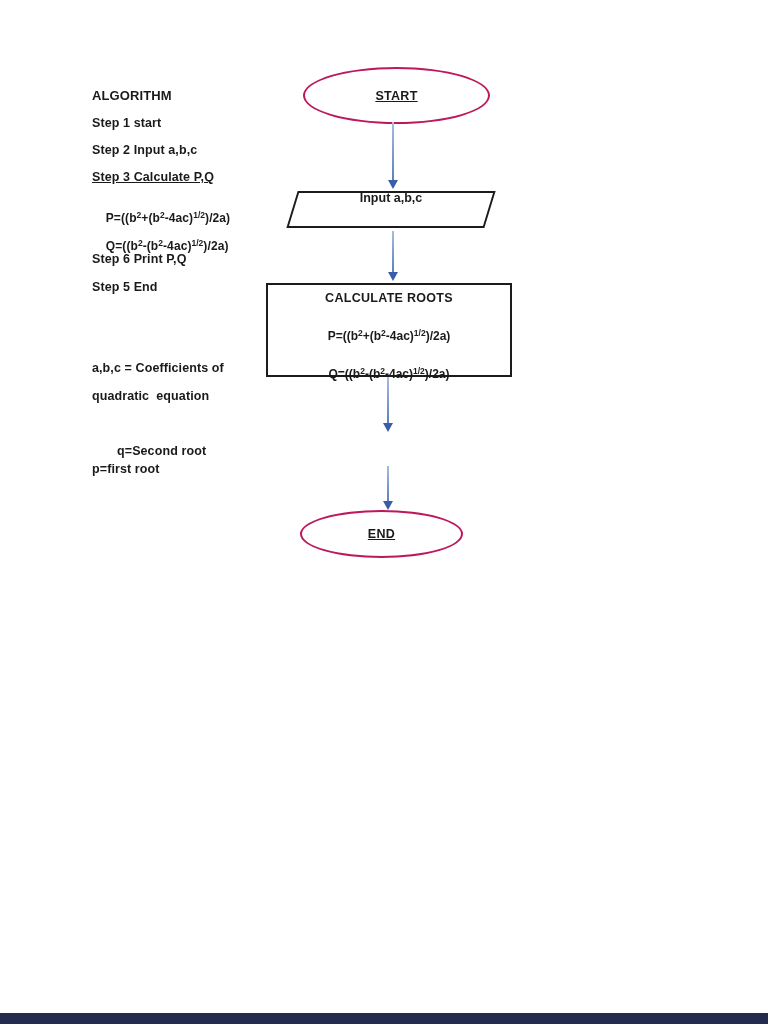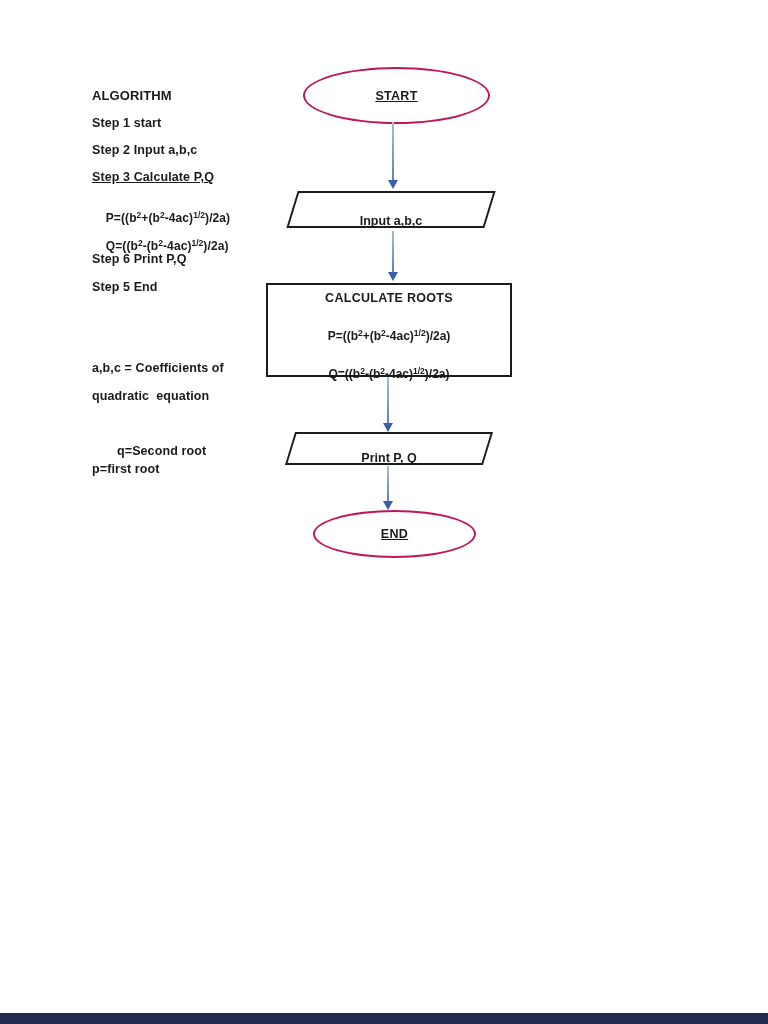--- a/index.html
+++ b/index.html
@@ -14,21 +14,21 @@
     white-space:pre;letter-spacing:.1px;
   }
   .formula{font-size:12px;}
   .sup{font-size:8.5px;font-weight:700;position:relative;top:-4px;letter-spacing:0;}
   
   .ellipse{
     position:absolute;border:2px solid #be185d;border-radius:50%;
     display:flex;align-items:center;justify-content:center;
     font-size:12.5px;font-weight:700;letter-spacing:.3px;background:#fff;text-decoration:underline;
   }
-  .pgram{position:absolute;display:flex;align-items:flex-end;justify-content:center;
+  .pgram{position:absolute;display:flex;align-items:flex-start;justify-content:center;
     font-size:12.5px;font-weight:700;}
   .pgram .shape-bg{
     position:absolute;inset:0;border:2px solid #1c1c1c;background:#fff;
     transform:skewX(-17deg);
   }
   .pgram .lbl{position:relative;}
   .rect{
     position:absolute;border:2px solid #1c1c1c;background:#fff;
     display:flex;flex-direction:column;align-items:center;box-sizing:border-box;
     padding-top:6px;
@@ -96,28 +96,24 @@
     <div class="rformula">
       <span>Q=((b</span><span class="sup">2</span><span>-(b</span><span class="sup">2</span><span>-4ac)</span><span class="sup">1/2</span><span>)/2a)</span>
     </div>
   </div>
 
   <div class="arrow" style="left:382px;top:377px;height:55px;">
     <div class="shaft"></div>
     <div class="head"></div>
   </div>
 
-  <div class="pgram" style="left:290px;top:432px;width:198px;height:33px;">
-    <div class="shape-bg"></div>
-    <span class="lbl">Print P, Q</span>
-  </div>
 
   <div class="arrow" style="left:382px;top:466px;height:44px;">
     <div class="shaft"></div>
     <div class="head"></div>
   </div>
 
-  <div class="ellipse" style="left:313px;top:510px;width:159px;height:44px;border-width:2px;">
+  <div class="ellipse" style="left:300px;top:510px;width:159px;height:44px;border-width:2px;">
     <span>END</span>
   </div>
 
   <div class="footer-bar"></div>
 </div>
 
 </body></html>

